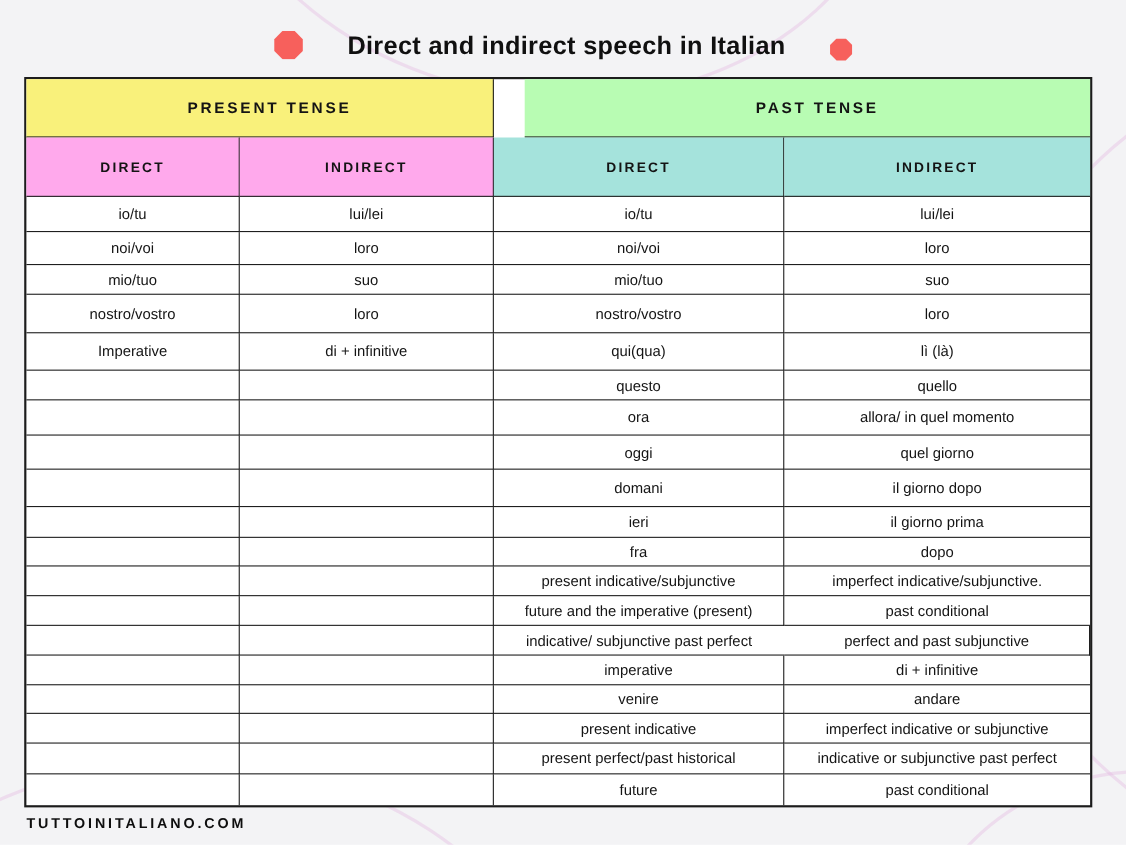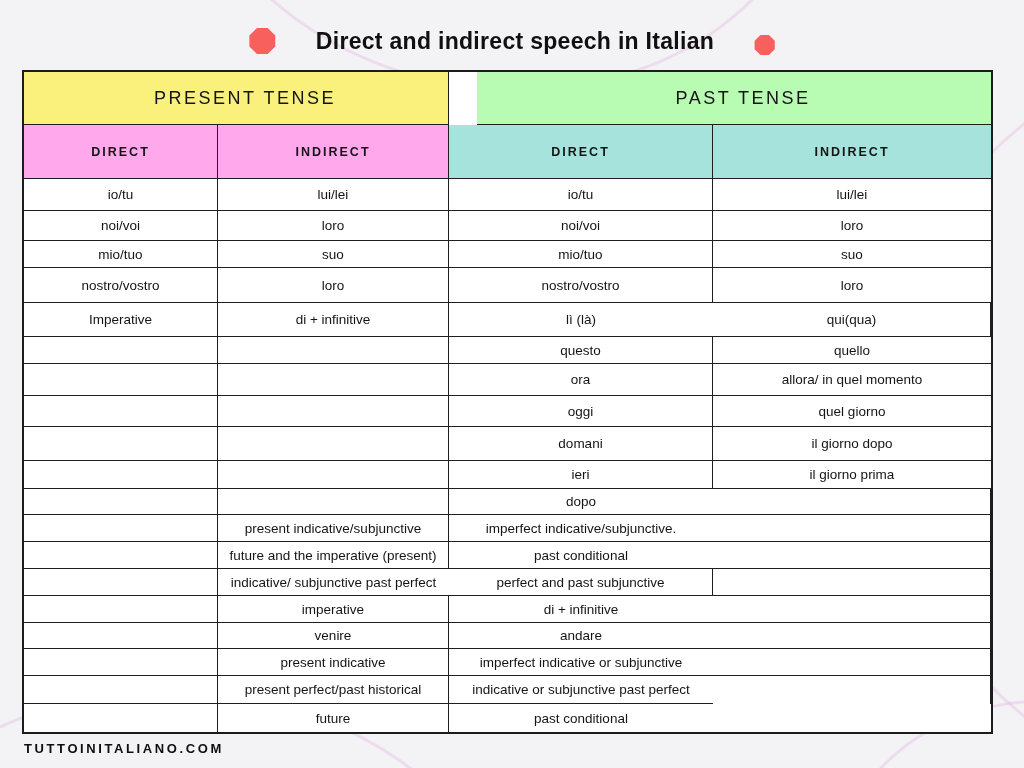--- a/index.html
+++ b/index.html
@@ -48,21 +48,21 @@
     text-align:center;
     font-size:13.5px;
     color:#141414;
     padding:2px 6px;
     overflow:hidden;
     white-space:nowrap;
   }
   .cell.last-col { border-right:none; }
   .cell.last-row { border-bottom:none; }
   .group-cell {
-    font-size:18px; font-weight:400; letter-spacing:2.5px;
+    font-size:14px; font-weight:700; letter-spacing:2.5px;
     text-transform:uppercase;
     padding-left:24px;
   }
   .group-present { grid-column:1 / 3; background:var(--yellow); }
   .group-past    { grid-column:3 / 5; background:var(--green);margin-left:28px; }
   .col-head {
     font-size:12.5px; font-weight:700; letter-spacing:2px;
     text-transform:uppercase;
   }
   .col-head.pink { background:var(--pink); }
@@ -107,22 +107,22 @@
     <div class="cell">mio/tuo</div>
     <div class="cell">suo</div>
     <div class="cell">mio/tuo</div>
     <div class="cell last-col">suo</div>
     <div class="cell">nostro/vostro</div>
     <div class="cell">loro</div>
     <div class="cell">nostro/vostro</div>
     <div class="cell last-col">loro</div>
     <div class="cell">Imperative</div>
     <div class="cell">di + infinitive</div>
+    <div class="cell">qui(qua)</div>
     <div class="cell last-col">lì (là)</div>
-    <div class="cell">qui(qua)</div>
     <div class="cell"></div>
     <div class="cell"></div>
     <div class="cell">questo</div>
     <div class="cell last-col">quello</div>
     <div class="cell"></div>
     <div class="cell"></div>
     <div class="cell">ora</div>
     <div class="cell last-col">allora/ in quel momento</div>
     <div class="cell"></div>
     <div class="cell"></div>
@@ -131,20 +131,21 @@
     <div class="cell"></div>
     <div class="cell"></div>
     <div class="cell">domani</div>
     <div class="cell last-col">il giorno dopo</div>
     <div class="cell"></div>
     <div class="cell"></div>
     <div class="cell">ieri</div>
     <div class="cell last-col">il giorno prima</div>
     <div class="cell"></div>
     <div class="cell"></div>
+    <div class="cell">fra</div>
     <div class="cell last-col">dopo</div>
     <div class="cell"></div>
     <div class="cell"></div>
     <div class="cell">present indicative/subjunctive</div>
     <div class="cell last-col">imperfect indicative/subjunctive.</div>
     <div class="cell"></div>
     <div class="cell"></div>
     <div class="cell">future and the imperative (present)</div>
     <div class="cell last-col">past conditional</div>
     <div class="cell"></div>

